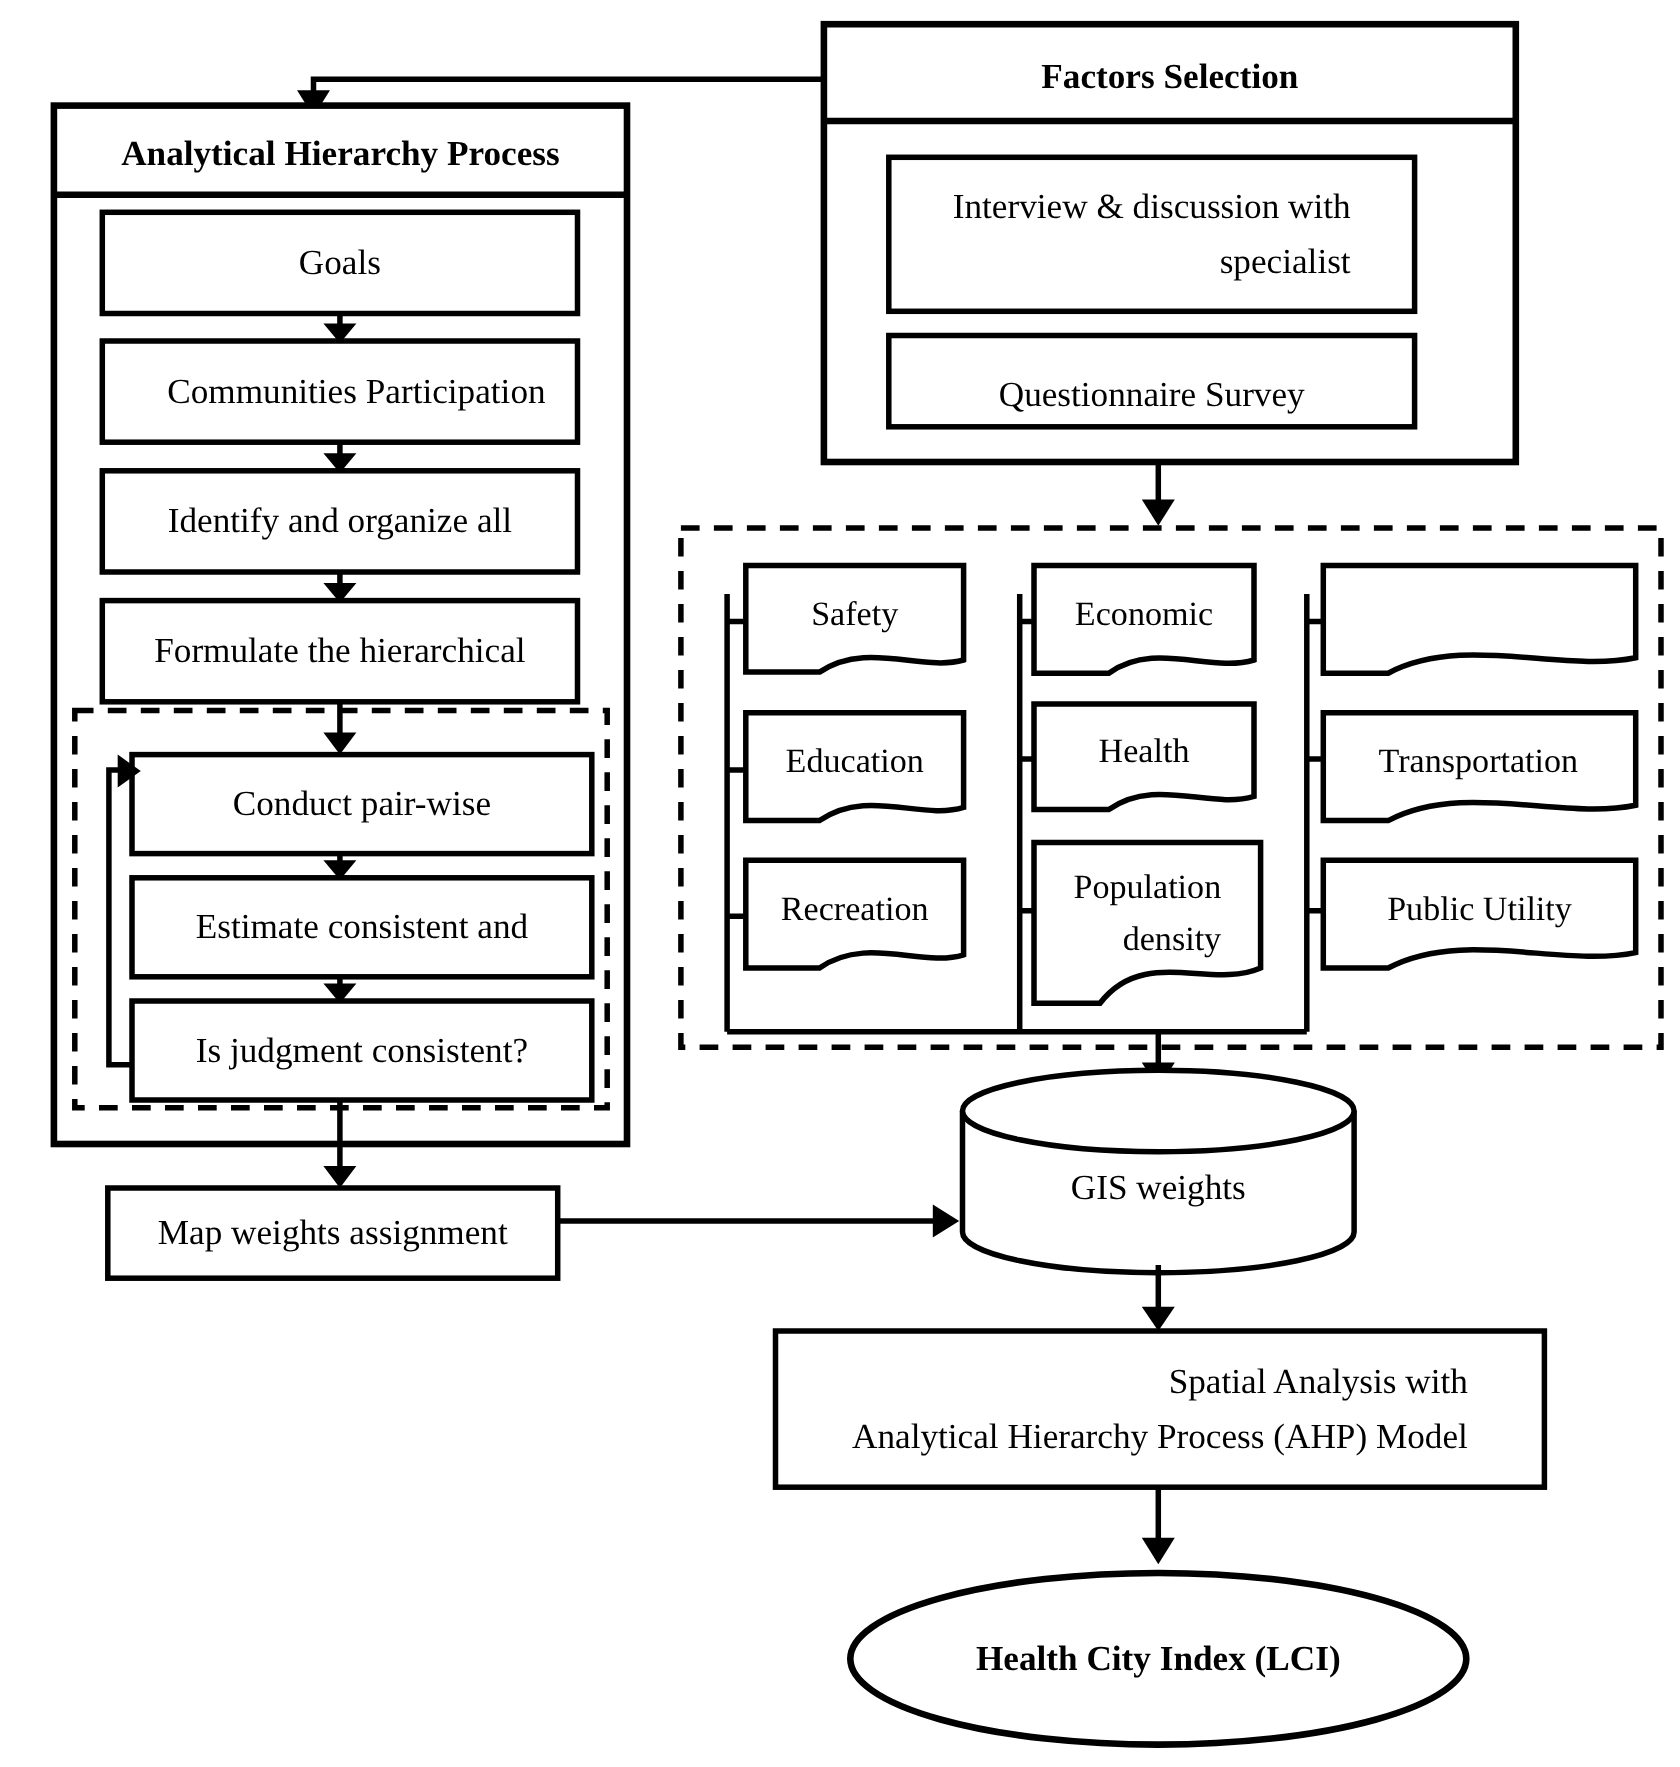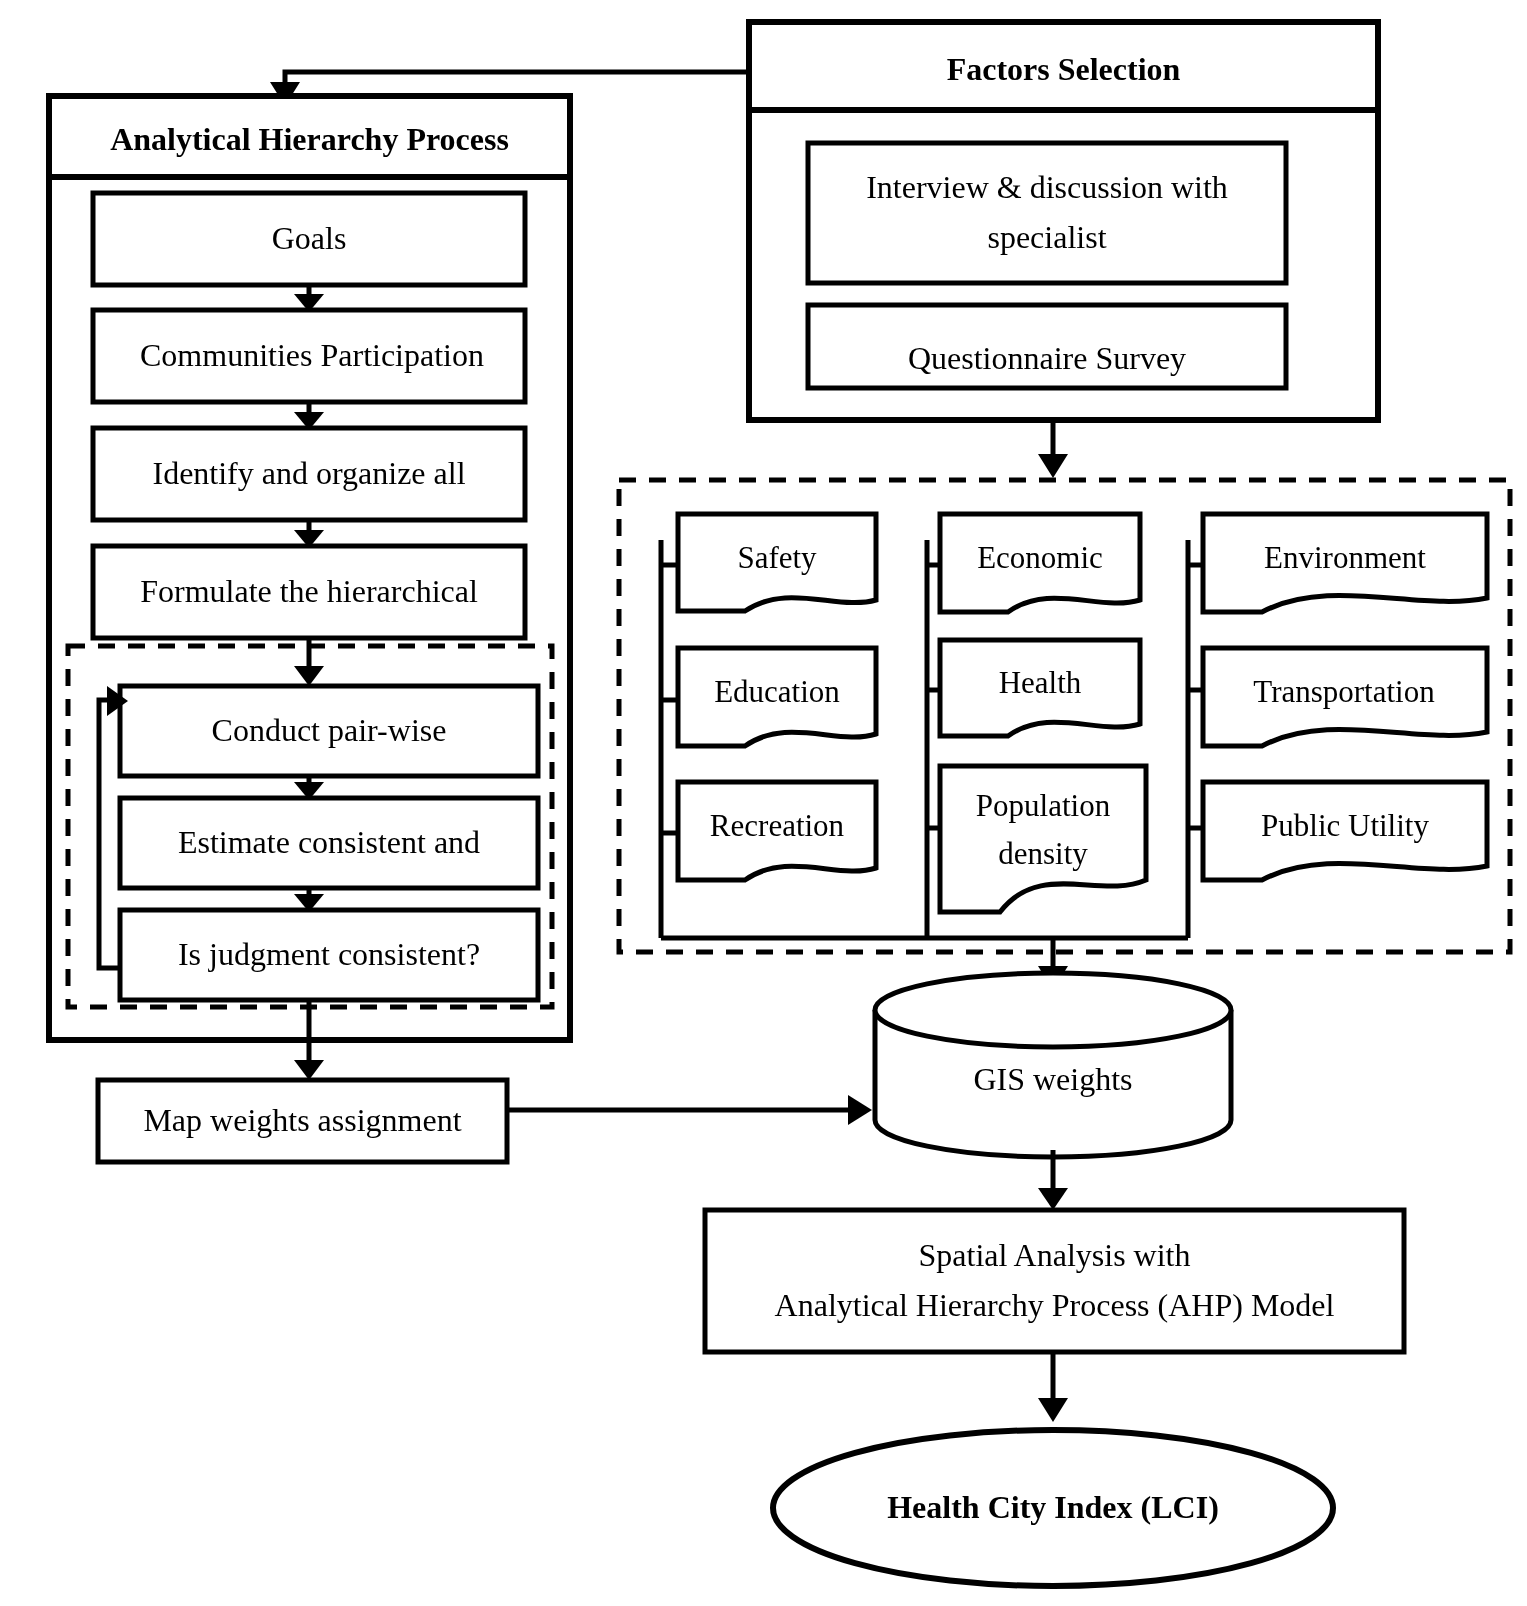--- a/index.html
+++ b/index.html
@@ -32,21 +32,21 @@
   }
   .conn { stroke: #000000; stroke-width: 5; fill: none; }
   .arrowhead { fill: #000000; }
 
   
   .tlabel {
     position: absolute;
     display: flex;
     align-items: center;
     justify-content: center;
-    text-align: center;
+    text-align: right;
     color: #000000;
     line-height: 1.55;
     white-space: pre-line;
     pointer-events: none;
   }
   .t-normal { font-weight: 400; }
   .t-bold { font-weight: 700; }
   .fs-31 { font-size: 31px; }
   .fs-32 { font-size: 32px; }
 </style>
@@ -245,21 +245,21 @@
     <g>
       <ellipse cx="1053" cy="1508" rx="280" ry="78" class="shape-fill"></ellipse>
       <ellipse cx="1053" cy="1508" rx="280" ry="78" class="stroke-hi"></ellipse>
     </g>
 
   </svg>
 
   <div class="tlabel t-bold fs-32" style="left:49px; top:110px; width:521px; height:60px;">Analytical Hierarchy Process</div>
 
   <div class="tlabel t-normal fs-32" style="left:93px; top:193px; width:432px; height:92px;">Goals</div>
-  <div class="tlabel t-normal fs-32" style="left:96px; top:310px; width:432px; height:92px;font-family:Liberation Serif, serif;">Communities Participation</div>
+  <div class="tlabel t-normal fs-32" style="left:108px; top:310px; width:432px; height:92px;font-family:Liberation Serif, serif;">Communities Participation</div>
   <div class="tlabel t-normal fs-32" style="left:93px; top:428px; width:432px; height:92px;">Identify and organize all</div>
   <div class="tlabel t-normal fs-32" style="left:93px; top:546px; width:432px; height:92px;">Formulate the hierarchical</div>
 
   <div class="tlabel t-normal fs-32" style="left:120px; top:686px; width:418px; height:90px;">Conduct pair-wise</div>
   <div class="tlabel t-normal fs-32" style="left:120px; top:798px; width:418px; height:90px;">Estimate consistent and</div>
   <div class="tlabel t-normal fs-32" style="left:120px; top:910px; width:418px; height:90px;">Is judgment consistent?</div>
 
   <div class="tlabel t-normal fs-32" style="left:98px; top:1080px; width:409px; height:82px;">Map weights assignment</div>
 
   <div class="tlabel t-bold fs-32" style="left:749px; top:40px; width:629px; height:60px;">Factors Selection</div>
@@ -269,21 +269,20 @@
 
   <div class="tlabel t-normal fs-31" style="left:678px; top:514px; width:198px; height:88px;">Safety</div>
   <div class="tlabel t-normal fs-31" style="left:678px; top:648px; width:198px; height:88px;">Education</div>
   <div class="tlabel t-normal fs-31" style="left:678px; top:782px; width:198px; height:88px;">Recreation</div>
 
   <div class="tlabel t-normal fs-31" style="left:940px; top:514px; width:200px; height:88px;">Economic</div>
   <div class="tlabel t-normal fs-31" style="left:940px; top:640px; width:200px; height:86px;">Health</div>
   <div class="tlabel t-normal fs-31" style="left:940px; top:770px; width:206px; height:120px;">Population
 density</div>
 
-  <div class="tlabel t-normal fs-31" style="left:1203px; top:514px; width:284px; height:88px;">Environment</div>
   <div class="tlabel t-normal fs-31" style="left:1202px; top:648px; width:284px; height:88px;">Transportation</div>
   <div class="tlabel t-normal fs-31" style="left:1203px; top:782px; width:284px; height:88px;">Public Utility</div>
 
   <div class="tlabel t-normal fs-32" style="left:875px; top:1055px; width:356px; height:50px;">GIS weights</div>
 
   <div class="tlabel t-normal fs-32" style="left:705px; top:1210px; width:699px; height:142px;">Spatial Analysis with
 Analytical Hierarchy Process (AHP) Model</div>
 
   <div class="tlabel t-bold fs-32" style="left:773px; top:1478px; width:560px; height:60px;">Health City Index (LCI)</div>
 

